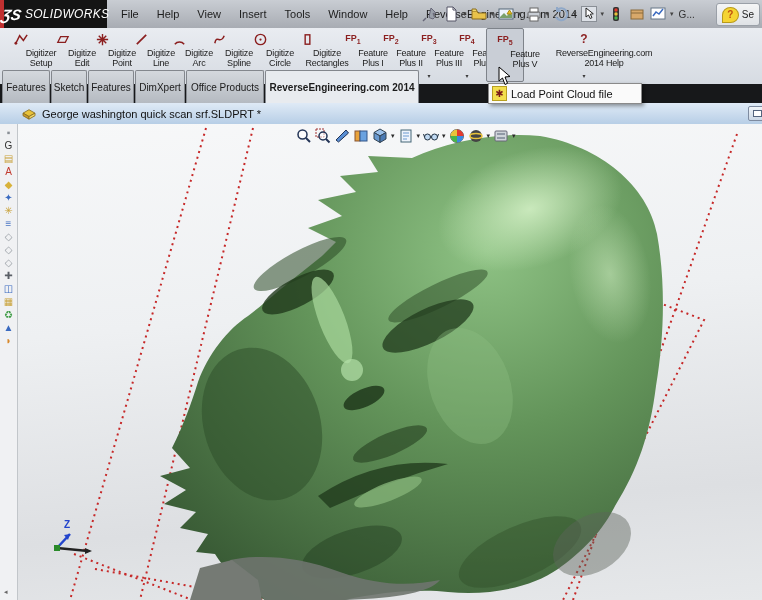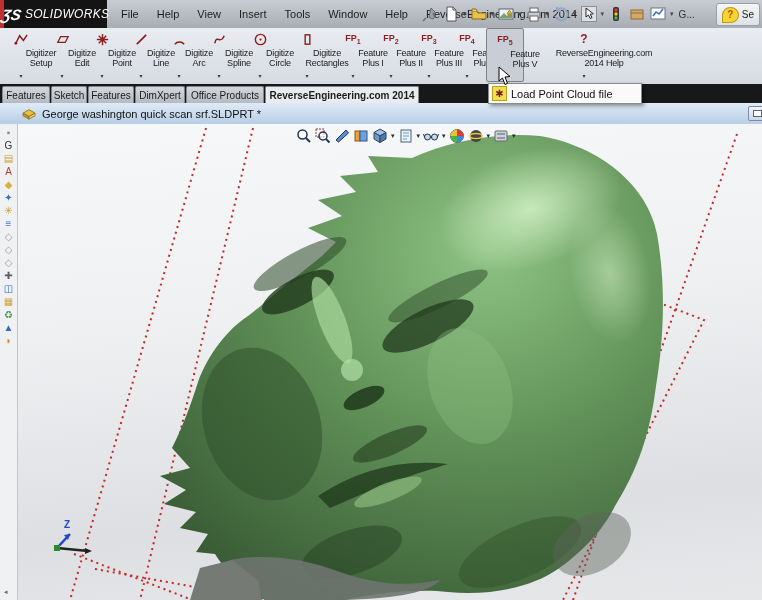--- a/index.html
+++ b/index.html
@@ -35,21 +35,21 @@
   .cmd-btn.hl{background:#c9ced6;border:1px solid #7e838a;border-radius:2px;}
   .cmd-icon{height:18px;display:flex;align-items:center;justify-content:center;color:#8b1f1f;}
   .cmd-icon svg{width:15px;height:15px;}
   .fp{font-size:9px;font-weight:bold;color:#8b1f1f;}
   .fp sub{font-size:7px;}
   .qmark{font-size:12px;font-weight:bold;color:#8b1f1f;}
   .cmd-l{font-size:9px;line-height:10px;color:#1b1b1b;letter-spacing:-.2px;white-space:nowrap;margin-left:40px;}
   .cmd-caret{font-size:6px;color:#3a3a3a;margin-top:4px;}
   
   .tabbar{position:absolute;top:84px;left:0;width:762px;height:19px;background:#17181a;display:flex;align-items:flex-end;padding-left:2px;box-sizing:border-box;}
-  .tab{height:17px;display:flex;align-items:center;justify-content:center;font-size:10px;color:#1b1b1b;
+  .tab{height:33px;display:flex;align-items:center;justify-content:center;font-size:10px;color:#1b1b1b;
     background:linear-gradient(#d4d8dd,#b5bac1);border:1px solid #83878d;border-bottom:none;
     border-radius:2px 2px 0 0;box-sizing:border-box;padding:8px 4px;margin-right:1px;white-space:nowrap;}
   .tab.active{background:#e8ebef;font-weight:bold;}
   
   .docbar{position:absolute;top:103px;left:0;width:762px;height:21px;
     background:linear-gradient(#dfeaf6,#b7cee6);border-bottom:1px solid #93a9c2;
     display:flex;align-items:center;padding-left:14px;}
   .doc-ic{margin:0 6px 0 8px;width:14px;height:12px;}
   .doc-title{font-size:11px;color:#111;}
   .win-restore{position:absolute;right:10px;top:3px;width:16px;height:13px;border:1px solid #7e8ba0;

